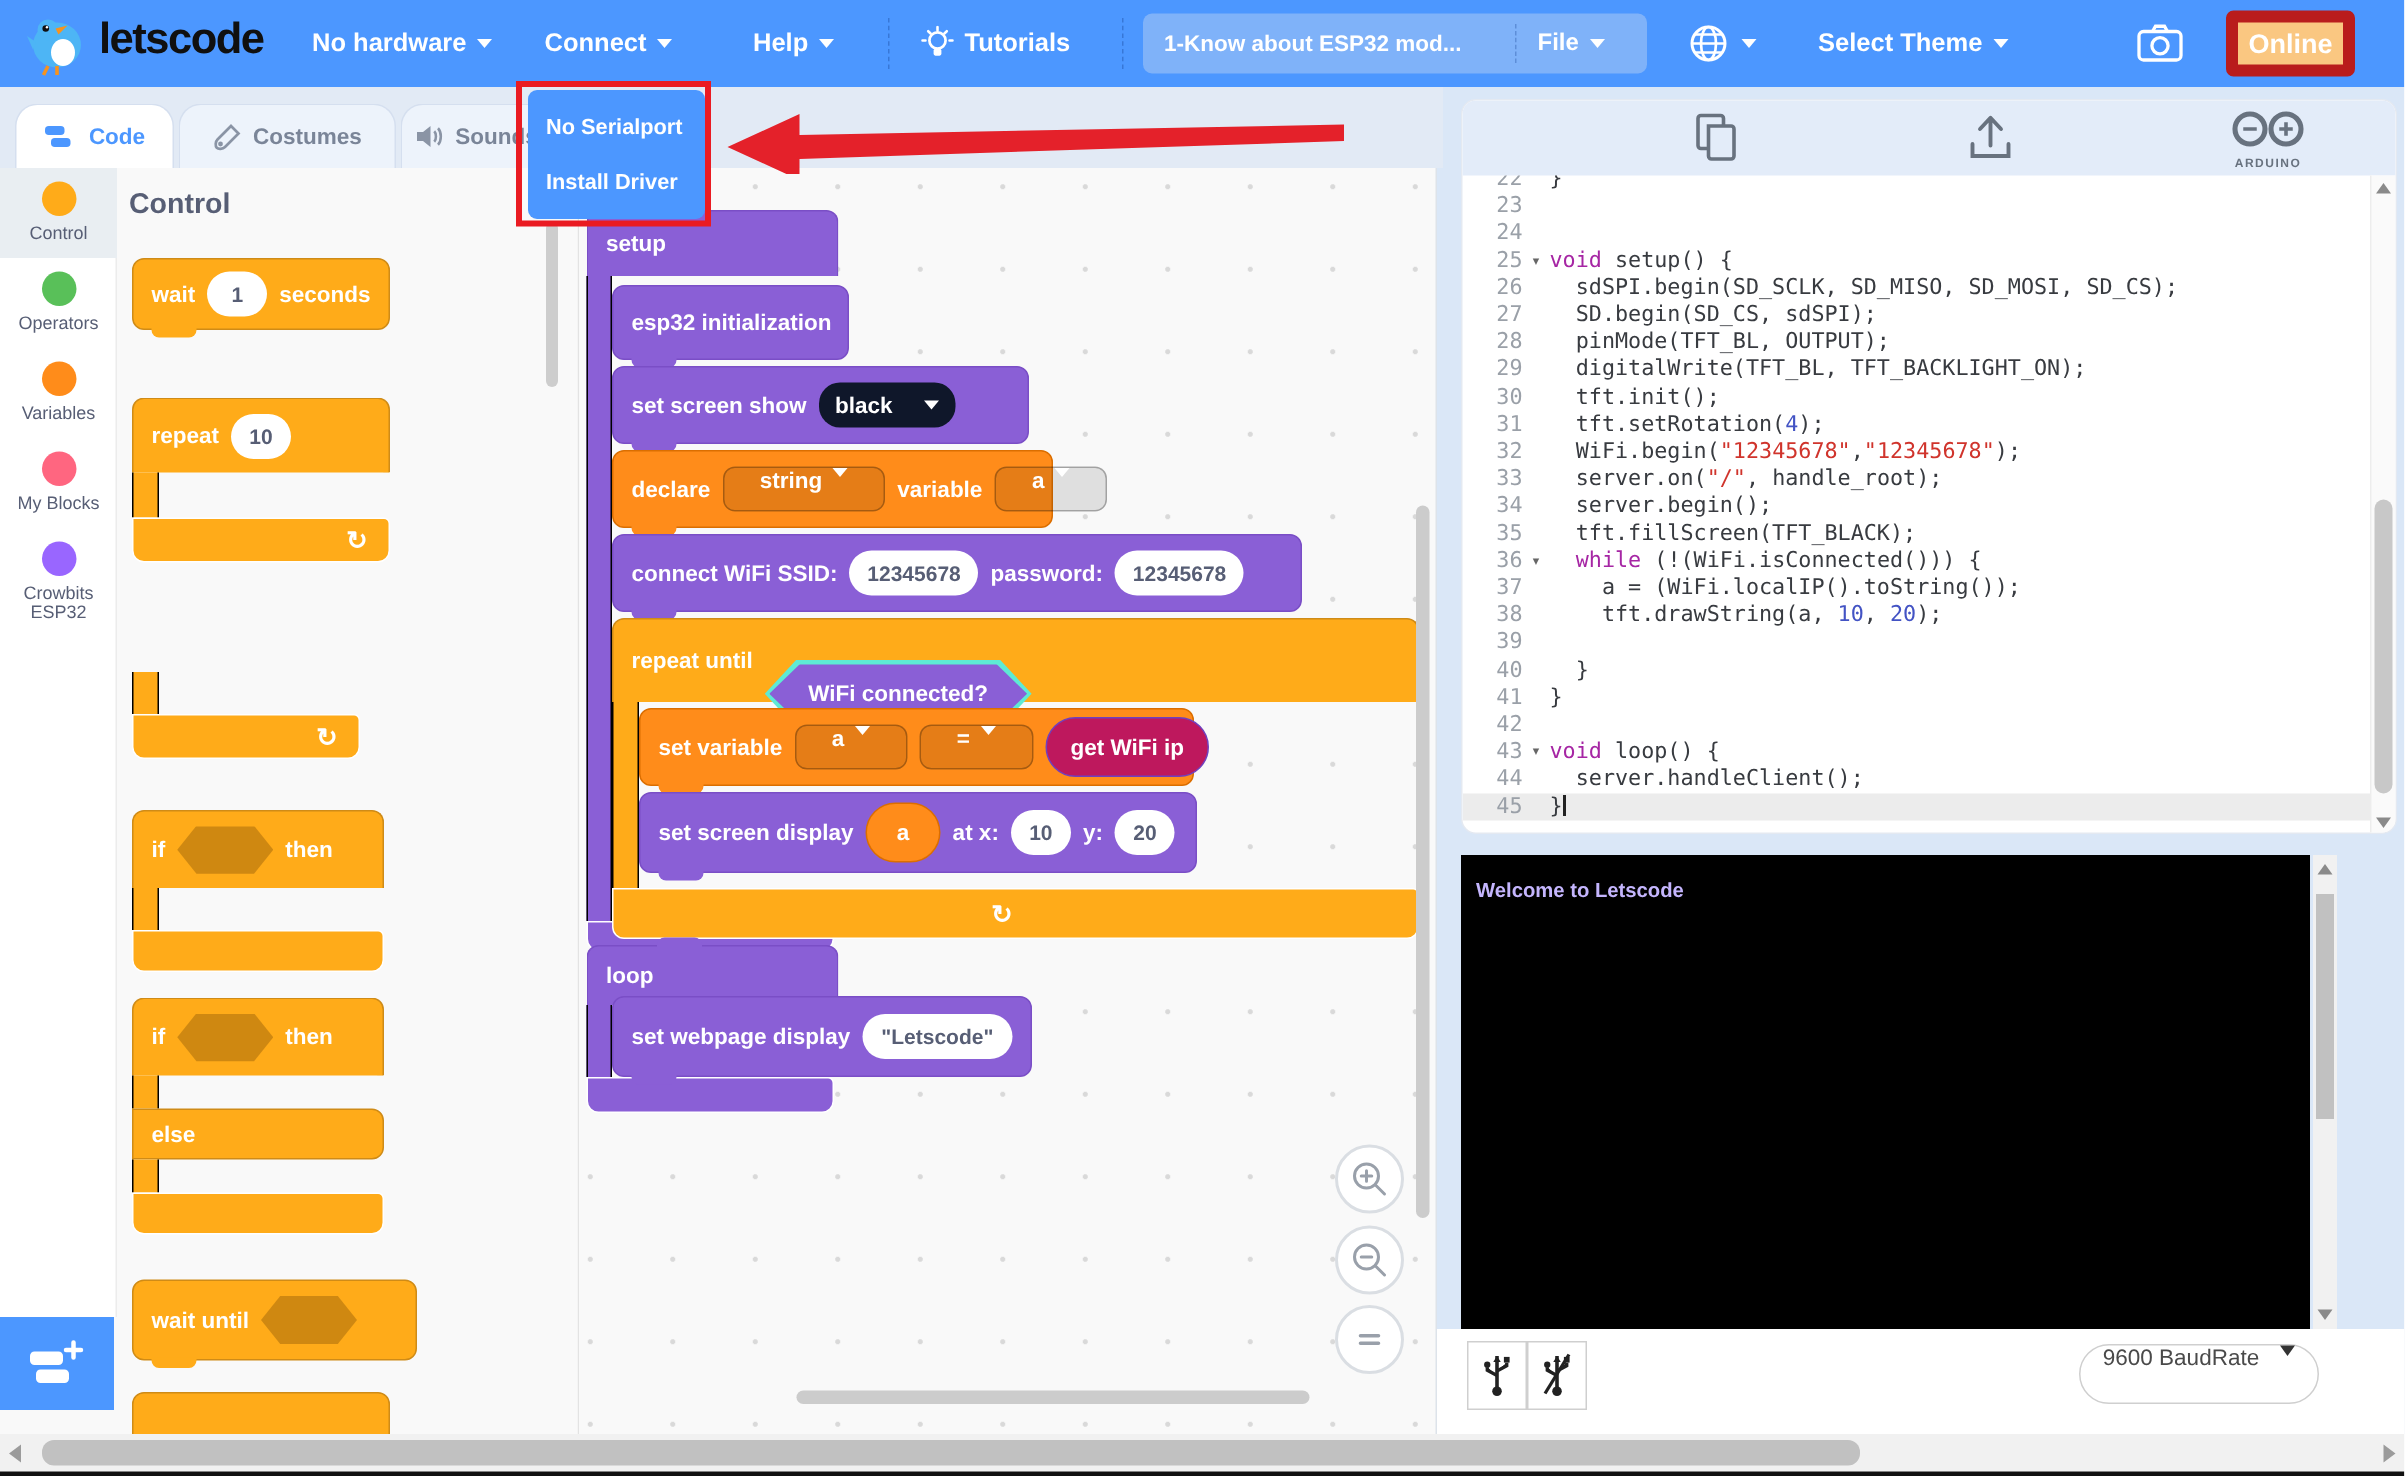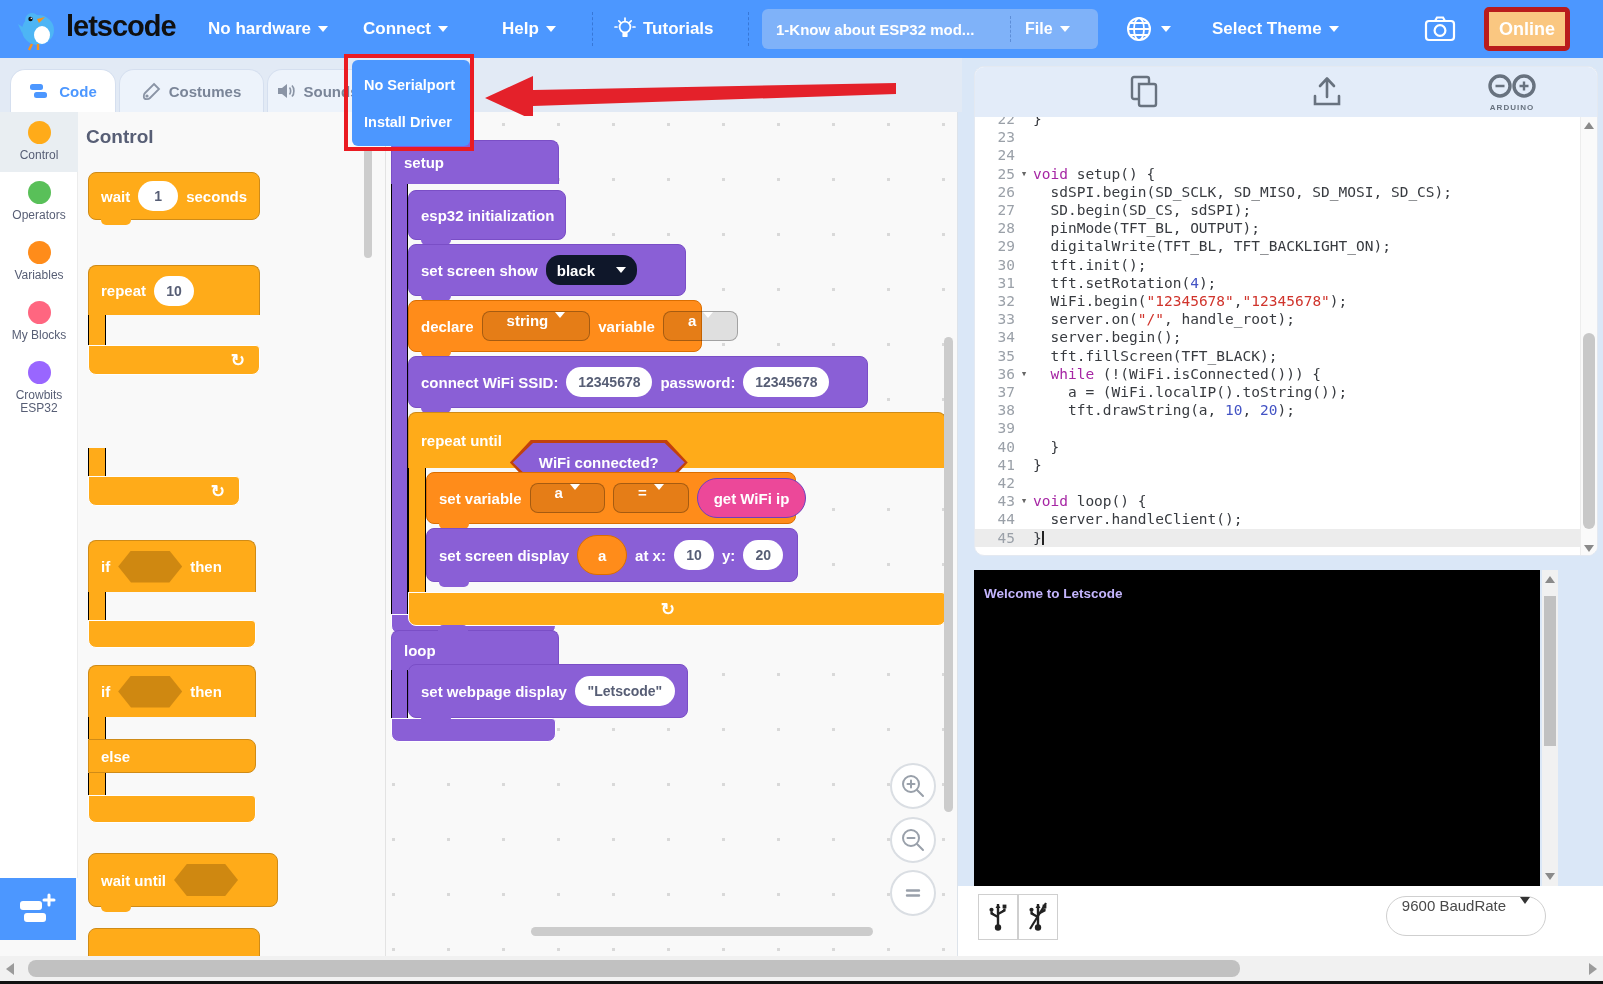--- a/index.html
+++ b/index.html
@@ -11,21 +11,21 @@
   .navbar { position:absolute; left:0; top:0; width:1603px; height:58px; background:#4C97FF; z-index:30; }
   .nav-item { position:absolute; top:0; height:58px; display:flex; align-items:center; gap:7px;
     color:#fff; font-weight:700; font-size:17px; cursor:pointer; }
   .caret-dn { width:0; height:0; border-left:5px solid transparent; border-right:5px solid transparent; border-top:6px solid #fff; display:inline-block; }
   .nav-divider { position:absolute; top:12px; height:34px; width:0; border-left:1px dashed rgba(16,61,139,0.35); }
   .brand-text { position:absolute; left:66px; top:10px; color:#101010; font-size:29px; font-weight:800; letter-spacing:-1px; }
   .project-box { position:absolute; left:762px; top:9px; width:336px; height:40px; background:#7FB2F9; border-radius:6px;
     display:flex; align-items:center; color:#fff; font-weight:700; font-size:15px; }
   .project-name { padding:0 14px; width:248px; white-space:nowrap; overflow:hidden; }
   .project-file { display:flex; align-items:center; gap:7px; padding:0 14px; border-left:1px dashed rgba(16,61,139,0.3); height:26px; font-size:16px; }
-  .online-btn { position:absolute; left:1484px; top:7px; width:86px; height:44px; background:#FAC781; border:5px solid #b91c1c;
+  .online-btn { position:absolute; left:1484px; top:7px; width:86px; height:44px; background:#FAC781; border:8px solid #b91c1c;
     border-radius:5px; color:#fff; font-weight:700; font-size:18px; display:flex; align-items:center; justify-content:center; }
 
   
   .tabbar { position:absolute; left:0; top:58px; width:962px; height:54px; background:#E2EAF5; z-index:5; }
   .tab { position:absolute; top:11px; height:43px; border-radius:15px 15px 0 0; border:1px solid #D5DFEF; border-bottom:none;
     background:#EDF3FB; display:flex; align-items:center; justify-content:center; gap:8px; color:#7A8598; font-size:15px; font-weight:600; }
   .tab.active { background:#fff; color:#4C97FF; }
 
   
   .cat-strip { position:absolute; left:0; top:112px; width:78px; height:766px; background:#FFFFFF; border-right:1px solid #ECECEC; z-index:4; }
@@ -51,25 +51,25 @@
   .c-var  { background:#FF8C1A; border-color:#DB6E00; }
   .c-pur  { background:#8A5FD6; border-color:#7A4EC6; }
   .arm { position:absolute; border:1px solid; border-top:none; border-bottom:none; padding:0; border-radius:0; }
   .foot { position:absolute; border:1px solid; border-radius:0 4px 8px 8px; padding:0; display:flex; align-items:center; justify-content:flex-end; color:#fff; font-size:17px; font-weight:700; padding-right:14px; }
   .bump-b::after { content:""; position:absolute; left:12px; bottom:-6px; width:30px; height:7px; background:inherit; border-radius:0 0 5px 5px; }
   .bump-t::before { content:""; position:absolute; left:46px; top:-6px; width:30px; height:7px; background:inherit; border-radius:5px 5px 0 0; }
   .oval-w { display:inline-flex; align-items:center; justify-content:center; background:#fff; color:#575E75;
     border-radius:16px; min-width:40px; height:30px; padding:0 10px; font-weight:600; font-size:14px; }
   .pill-pur { display:inline-flex; align-items:center; gap:21px; background:#0f172a; border-radius:14px; height:30px; padding:0 11px; }
   .pill-org { display:inline-flex; align-items:flex-start; gap:7px; background:rgba(0,0,0,0.10); border:1px solid rgba(0,0,0,0.28); border-radius:8px; height:30px; padding:0 24px; }
-  .rep-pur { display:inline-flex; align-items:center; justify-content:center; background:#ec4899; border:1px solid #7040BE; border-radius:20px; height:40px; padding:0 16px; }
+  .rep-pur { display:inline-flex; align-items:center; justify-content:center; background:#be185d; border:1px solid #7040BE; border-radius:20px; height:40px; padding:0 16px; }
   .rep-org { display:inline-flex; align-items:center; justify-content:center; background:#FF8C1A; border:1px solid #DB6E00; border-radius:20px; height:40px; min-width:50px; }
   .hex-slot { display:inline-block; width:64px; height:32px; background:rgba(96,56,0,0.30);
     clip-path:polygon(20% 0,80% 0,100% 50%,80% 100%,20% 100%,0 50%); }
-  .hex-out { display:inline-flex; align-items:center; justify-content:flex-start; background:#c2410c; height:46px; padding:3px;
+  .hex-out { display:inline-flex; align-items:center; justify-content:flex-start; background:#5eead4; height:46px; padding:3px;
     clip-path:polygon(12% 0,88% 0,100% 50%,88% 100%,12% 100%,0 50%);margin-top:44px; }
   .hex-in { display:inline-flex; align-items:center; justify-content:center; background:#8A5FD6; height:40px; padding:0 26px;
     clip-path:polygon(12% 0,88% 0,100% 50%,88% 100%,12% 100%,0 50%); }
 
   
   .zoom-btn { position:absolute; width:46px; height:46px; border-radius:50%; background:#fff; border:2px solid #DADEE3;
     display:flex; align-items:center; justify-content:center; color:#99A0AA; cursor:pointer; }
   .ws-vscroll { position:absolute; left:558px; top:225px; width:9px; height:475px; background:#CCCCCC; border-radius:5px; }
   .ws-hscroll { position:absolute; left:145px; top:815px; width:342px; height:9px; background:#CCCCCC; border-radius:5px; }
 

